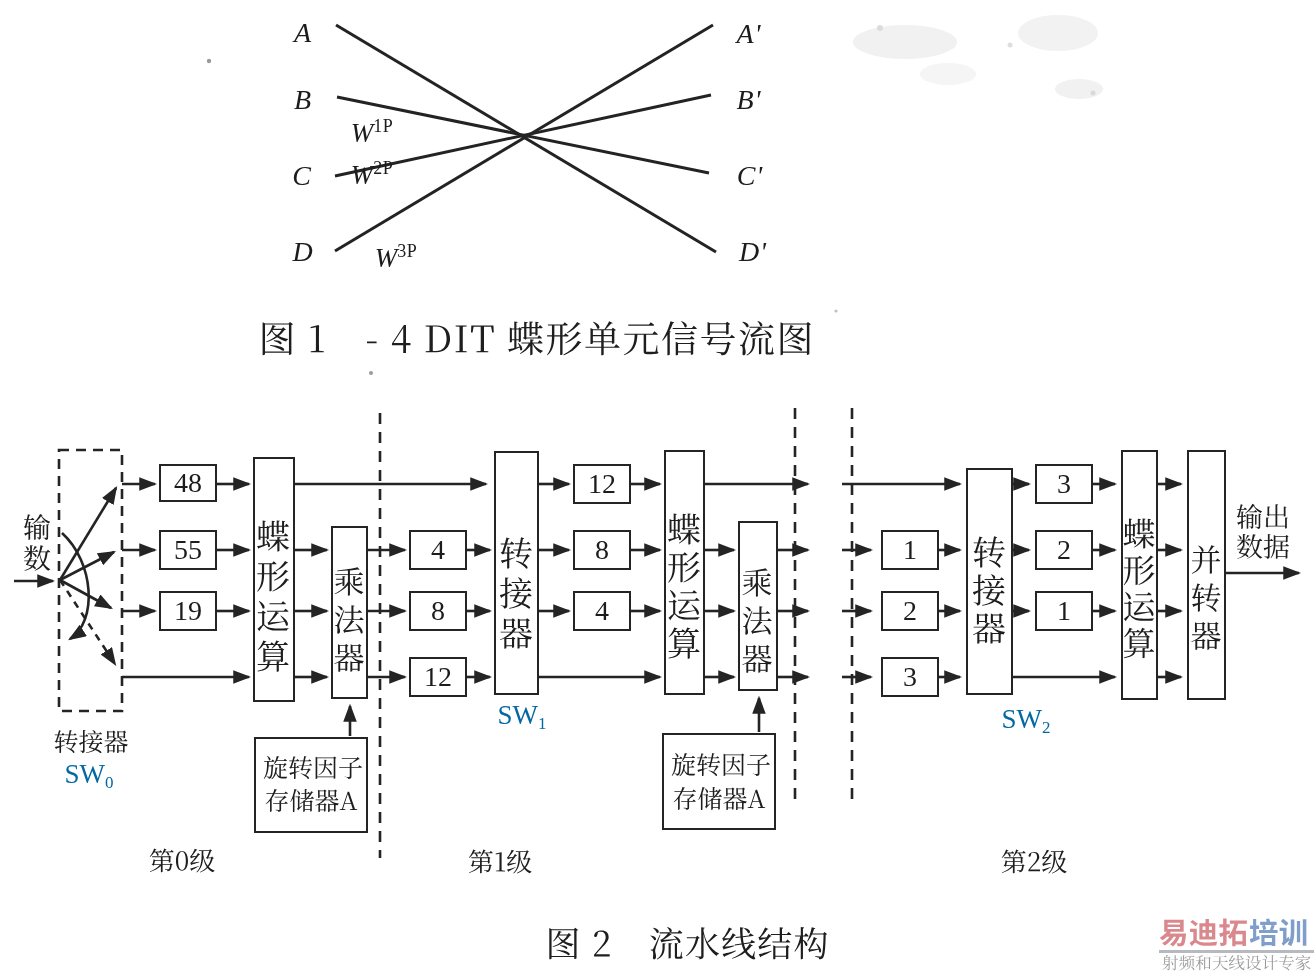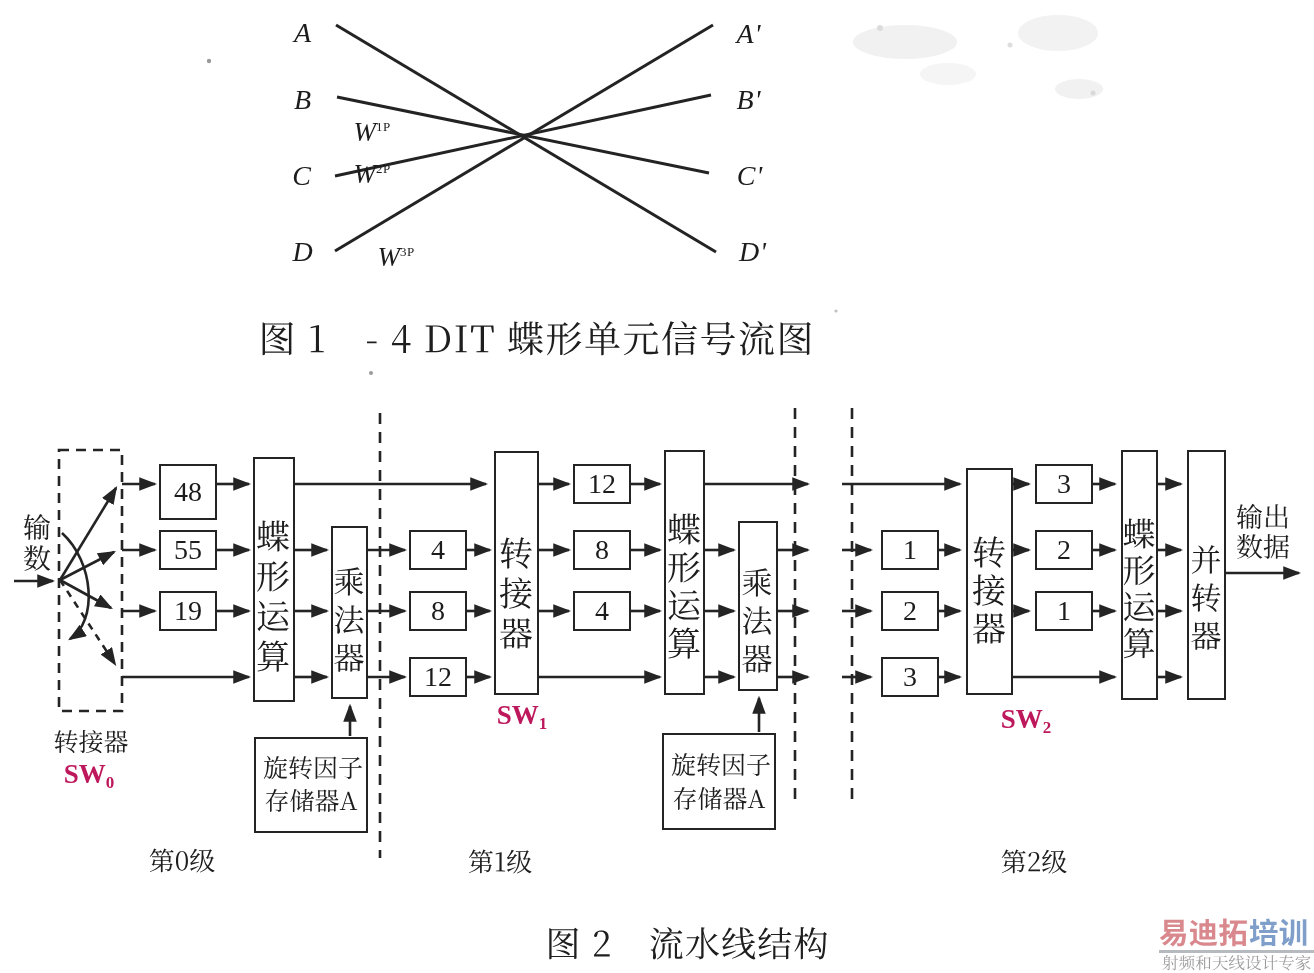--- a/index.html
+++ b/index.html
@@ -20,22 +20,22 @@
   .cjk svg path{fill:#1e1e1e;}
   .cjk.wm-red svg path{fill:#d9898d;}
   .cjk.wm-blue svg path{fill:#7f9fca;}
   .cjk.wm-gray svg path{fill:#9b9b9b;}
   .box .cjk{z-index:3;}
   .tall .vlab{position:absolute;}
   .port{position:absolute;transform:translate(-50%,-50%);font-style:italic;font-size:28px;z-index:3;
         letter-spacing:1px;color:#1c1c1c;}
   .wlab{position:absolute;transform:translate(-50%,-50%);font-size:27px;z-index:3;color:#1c1c1c;}
   .wlab i{font-style:italic;}
-  .wlab sup{font-size:13px;font-style:normal;vertical-align:super;letter-spacing:0.5px;}
-  .swlab{position:absolute;transform:translate(-50%,-50%);font-size:27px;z-index:3;color:#be185d;font-weight:700;}
+  .wlab sup{font-size:18px;font-style:normal;vertical-align:super;letter-spacing:0.5px;}
+  .swlab{position:absolute;transform:translate(-50%,-50%);font-size:27px;z-index:3;color:#0369a1;font-weight:400;}
   .swlab sub{font-size:17px;vertical-align:-5px;}
   .wmark .wmline{position:absolute;left:1159px;top:950px;width:155px;height:2.6px;background:#b6babf;z-index:3;}
 </style>
 </head>
 <body>
 
 <div class="page">
   <svg class="lines" width="1314" height="973" viewBox="0 0 1314 973">
     <defs>
       <marker id="ah" viewBox="0 0 12 9" refX="10.5" refY="4.5" markerWidth="7" markerHeight="5.2" orient="auto-start-reverse" markerUnits="strokeWidth">
@@ -120,21 +120,21 @@
         <path class="ln" marker-end="url(#ah)" d="M350 736 L350 706"></path>
         <path class="ln" marker-end="url(#ah)" d="M759 732 L759 698"></path>
       </g>
     <g>
         <rect class="dbox" x="59" y="450" width="63" height="261"></rect>
         <path class="dln" d="M380 413 V858"></path>
         <path class="dln" d="M795 408 V799"></path>
         <path class="dln" d="M852 408 V799"></path>
       </g>
   </svg>
-  <div class="box num" style="left:159px;top:464px;width:58px;height:56px">
+  <div class="box num" style="left:159px;top:464px;width:58px;height:38px">
       <span>48</span>
     </div>
     <div class="box num" style="left:159px;top:530px;width:58px;height:40px">
       <span>55</span>
     </div>
     <div class="box num" style="left:159px;top:591px;width:58px;height:40px">
       <span>19</span>
     </div>
     <div class="box num" style="left:409px;top:530px;width:58px;height:40px">
       <span>4</span>

